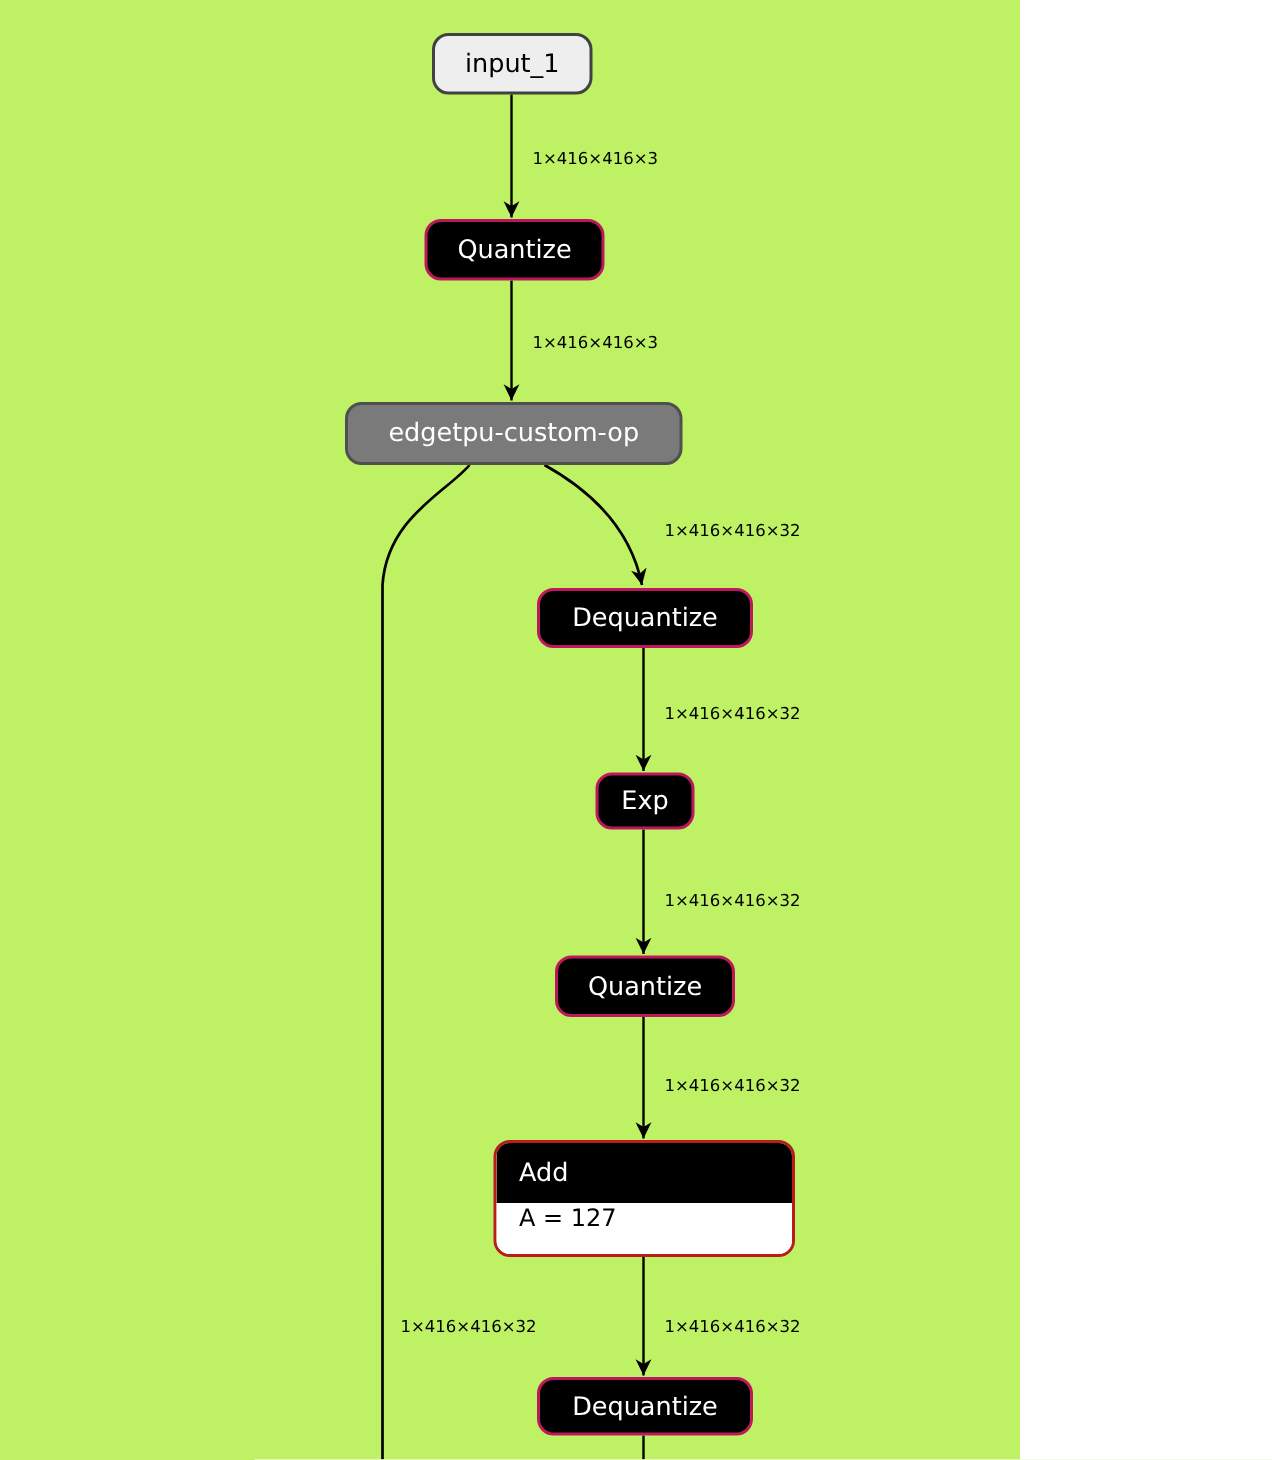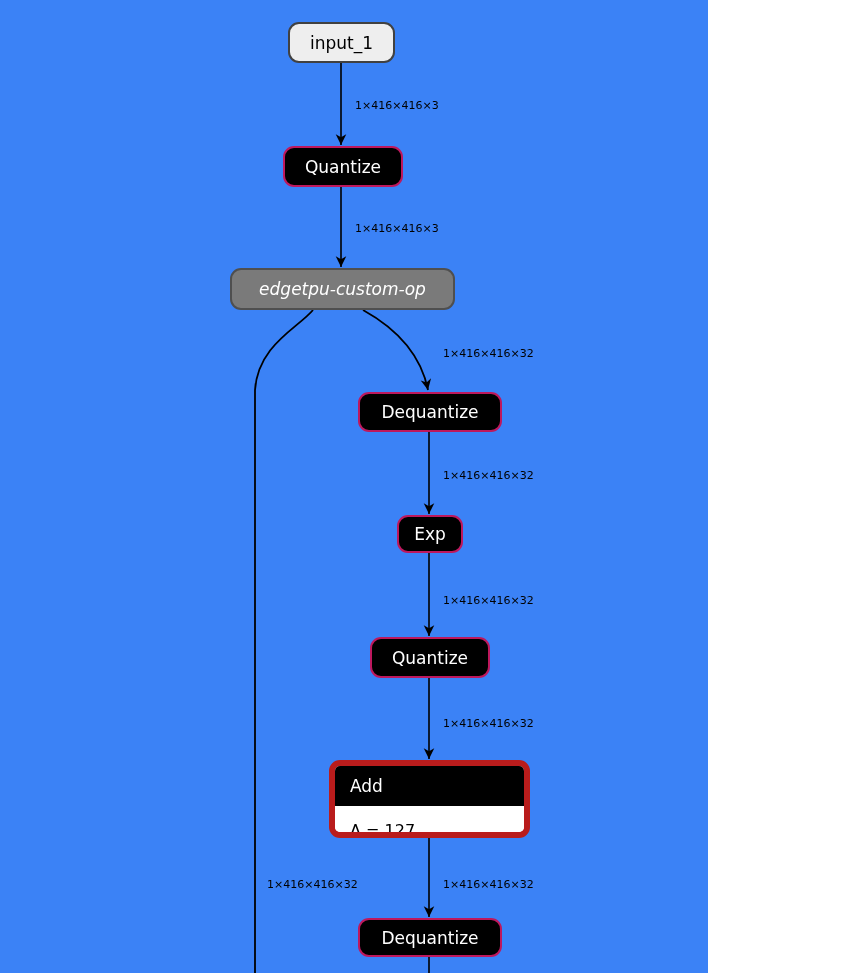--- a/index.html
+++ b/index.html
@@ -4,24 +4,23 @@
 <style>
   html, body {
     margin: 0;
     padding: 0;
     background: #ffffff;
   }
   .canvas {
     position: relative;
     width: 680px;
     height: 973px;
-    background: #3b82f6;
+    background: #bef264;
     overflow: hidden;
     font-family: "DejaVu Sans", "Liberation Sans", sans-serif;
-    padding-left: 28px;
   }
   svg.edges {
     position: absolute;
     left: 0; top: 0;
     width: 848px; height: 973px;
     pointer-events: none;
   }
   .node {
     position: absolute;
     box-sizing: border-box;
@@ -36,60 +35,59 @@
   }
   .node.dark {
     background: #000000;
     color: #ffffff;
     border: 2px solid #be185d;
   }
   .node.gray {
     background: #7a7a7a;
     color: #ffffff;
     border: 2px solid #4f4f4f;
-    font-style: italic;
   }
   .node.light {
     background: #eeeeee;
     color: #000000;
     border: 2px solid #414141;
   }
   .node-input      { left: 288px; top: 22px;  width: 107px; height: 41px; }
   .node-quantize1  { left: 283px; top: 146px; width: 120px; height: 41px; }
   .node-edgetpu    { left: 230px; top: 268px; width: 225px; height: 42px; }
   .node-dequant1   { left: 358px; top: 392px; width: 144px; height: 40px; }
   .node-exp        { left: 397px; top: 515px; width: 66px;  height: 38px; text-align: center; }
   .node-quantize2  { left: 370px; top: 637px; width: 120px; height: 41px; }
   .node-dequant2   { left: 358px; top: 918px; width: 144px; height: 39px; }
 
   .node-add {
     position: absolute;
     left: 329px; top: 760px;
     width: 201px; height: 78px;
     box-sizing: border-box;
-    border: 6px solid #b91c1c;
+    border: 2px solid #b91c1c;
     border-radius: 11px;
     overflow: hidden;
     background: #ffffff;
     cursor: pointer;
     z-index: 2;
   }
   .node-add .hdr {
     background: #000000;
     color: #ffffff;
     height: 40px;
     display: flex;
     align-items: center;
     padding-left: 15px;
     font-size: 17px;
   }
   .node-add .attr {
     height: 34px;
     display: flex;
-    align-items: flex-end;
+    align-items: flex-start;
     padding-left: 15px;
     font-size: 16px;
     color: #000000;
     background: #ffffff;
   }
   .edge-label {
     position: absolute;
     font-size: 11px;
     line-height: 24px;
     color: #000000;

